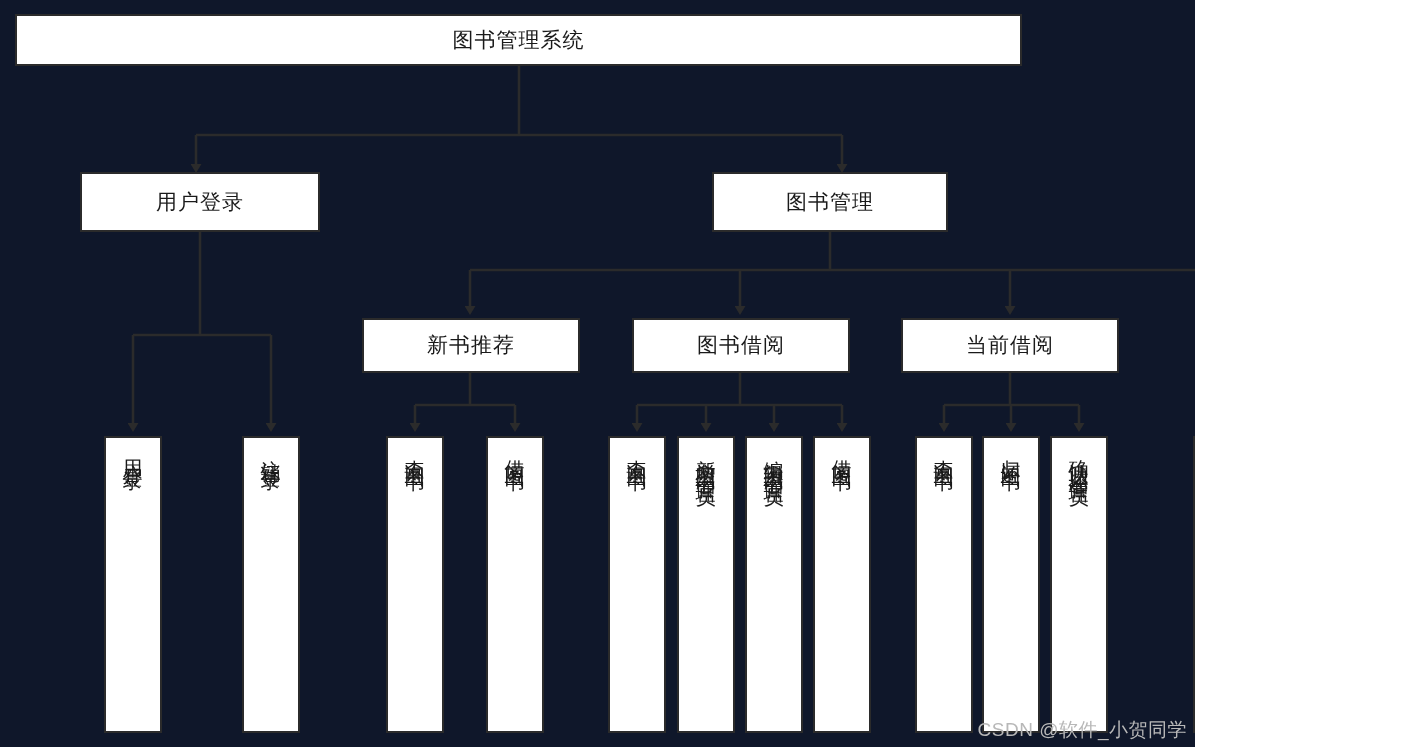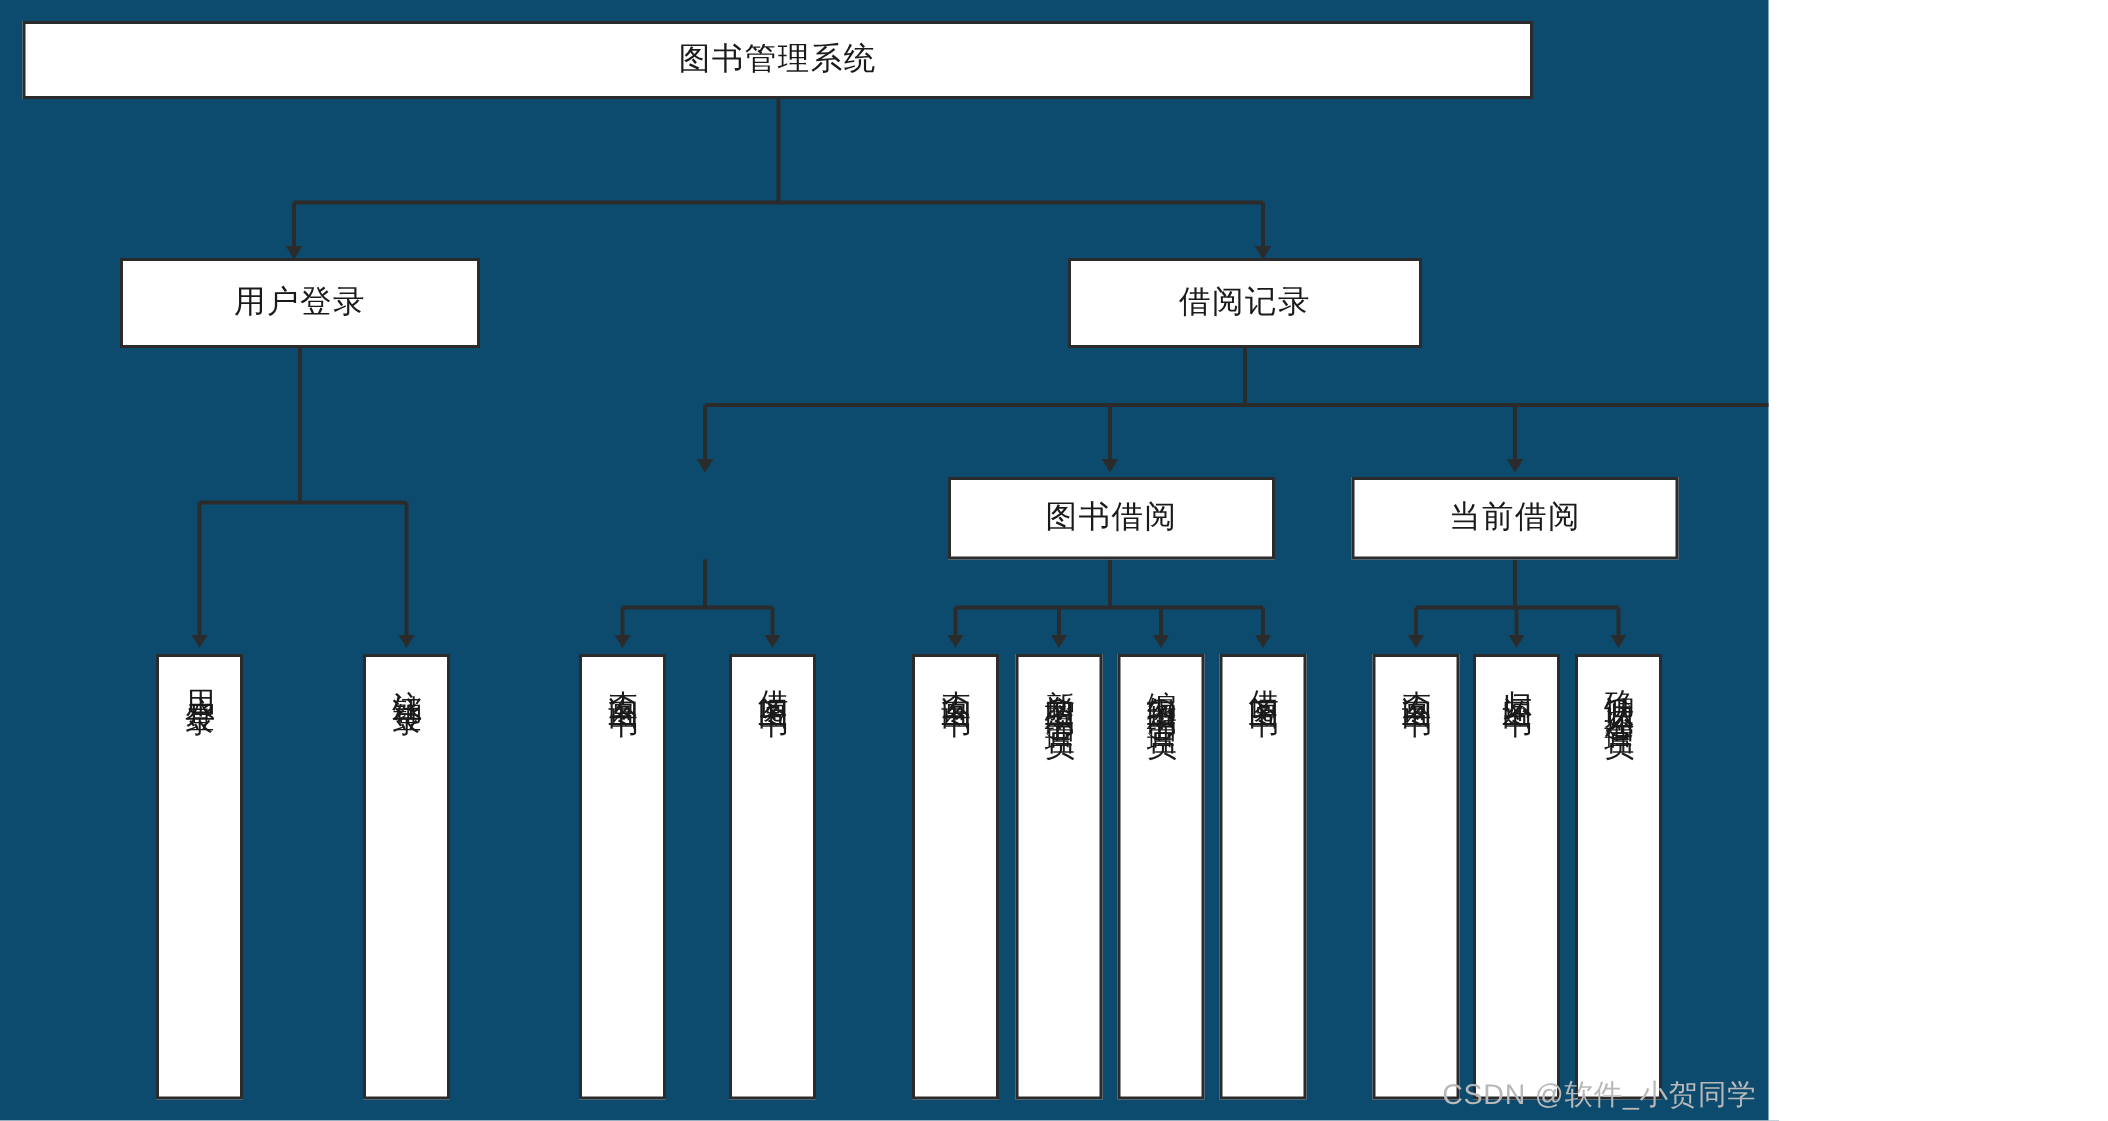--- a/index.html
+++ b/index.html
@@ -7,22 +7,23 @@
     padding: 0;
     background: #ffffff;
   }
   body {
     font-family: "Liberation Sans", "DejaVu Sans", sans-serif;
   }
   #canvas {
     position: relative;
     width: 1179px;
     height: 747px;
-    background: #0c4a6e;
+    background: #0f172a;
     overflow: hidden;
+    padding-left: 16px;
   }
   .node {
     position: absolute;
     box-sizing: border-box;
     border: 2.5px solid #2b2b2b;
     background: #ffffff;
     display: flex;
     align-items: center;
     justify-content: center;
     color: #1a1a1a;
@@ -128,23 +129,26 @@
   </svg>
 
   <div class="node root horiz" style="left:15px; top:14px; width:1007px; height:52px;">
     <span class="node-label">图书管理系统</span>
   </div>
 
   <div class="node horiz" style="left:80px; top:172px; width:240px; height:60px;">
     <span class="node-label">用户登录</span>
   </div>
   <div class="node horiz" style="left:712px; top:172px; width:236px; height:60px;">
-    <span class="node-label">借阅记录</span>
-  </div>
-
+    <span class="node-label">图书管理</span>
+  </div>
+
+  <div class="node horiz" style="left:362px; top:318px; width:218px; height:55px;">
+    <span class="node-label">新书推荐</span>
+  </div>
   <div class="node horiz" style="left:632px; top:318px; width:218px; height:55px;">
     <span class="node-label">图书借阅</span>
   </div>
   <div class="node horiz" style="left:901px; top:318px; width:218px; height:55px;">
     <span class="node-label">当前借阅</span>
   </div>
 
   <div class="node leaf" style="left:104px; top:436px; width:58px; height:297px;">
     <span class="node-label">用户登录</span>
   </div>

